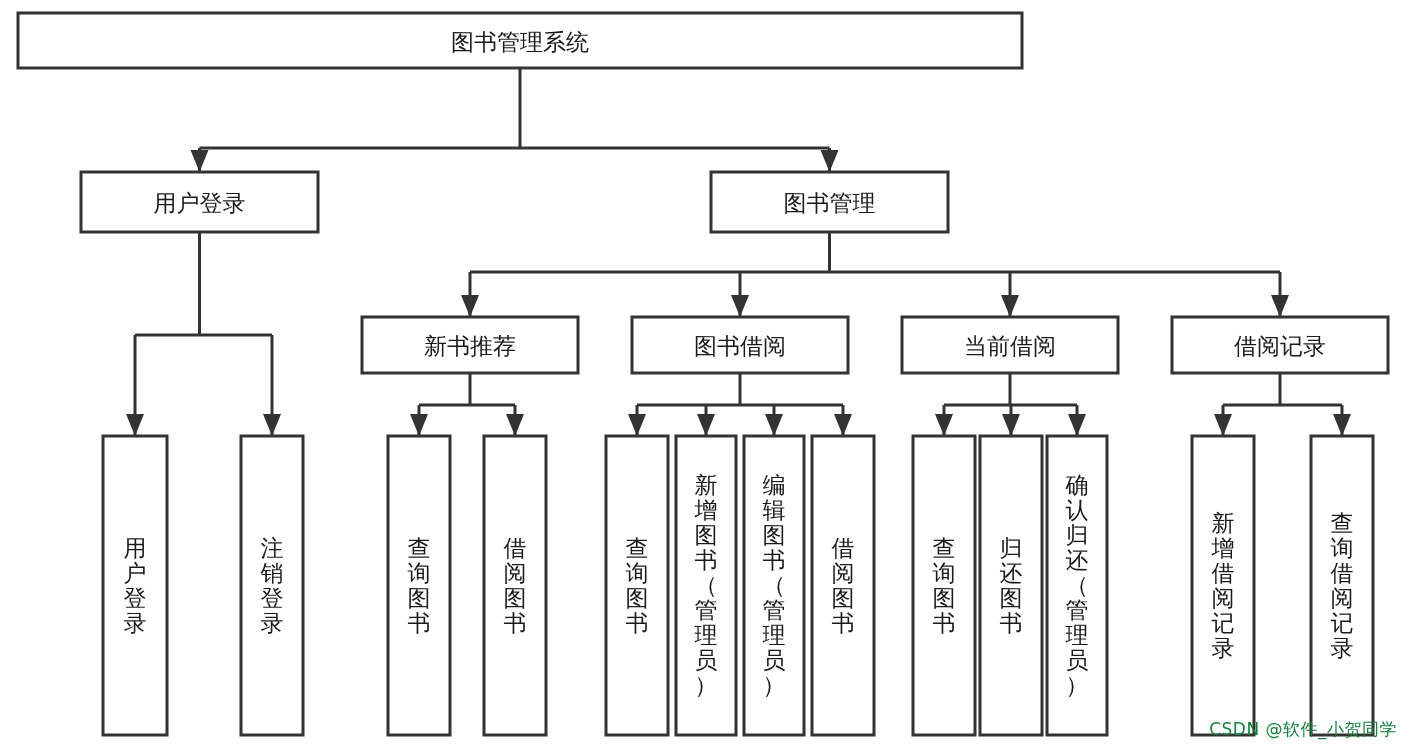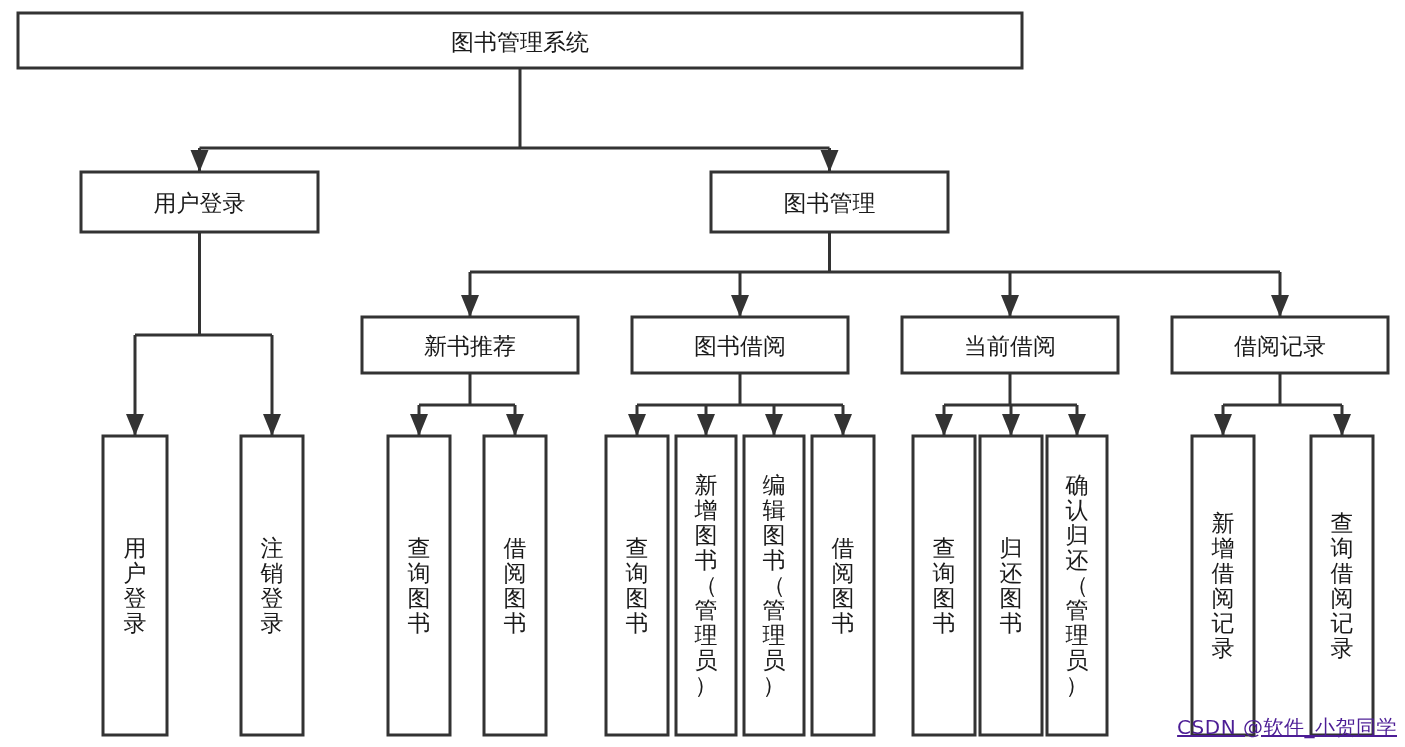--- a/index.html
+++ b/index.html
@@ -49,26 +49,25 @@
     font-family: "DejaVu Sans", "Liberation Sans", sans-serif;
     font-size: 23px;
     text-anchor: middle;
     dominant-baseline: central;
   }
   .watermark-text {
     position: absolute;
     right: 8px;
     bottom: 6px;
     font-family: "DejaVu Sans", "Liberation Sans", sans-serif;
-    font-size: 20px;
-    color: #4c1d95;
+    font-size: 17px;
+    color: #15803d;
     white-space: nowrap;
     letter-spacing: 0.5px;
     user-select: none;
-    text-decoration: underline;
   }
   .vlabel {
     position: absolute;
     font-family: "DejaVu Sans", "Liberation Sans", sans-serif;
     font-size: 23px;
     color: #1a1a1a;
     line-height: 1.06;
     text-align: center;
     letter-spacing: 0px;
     white-space: pre-line;

